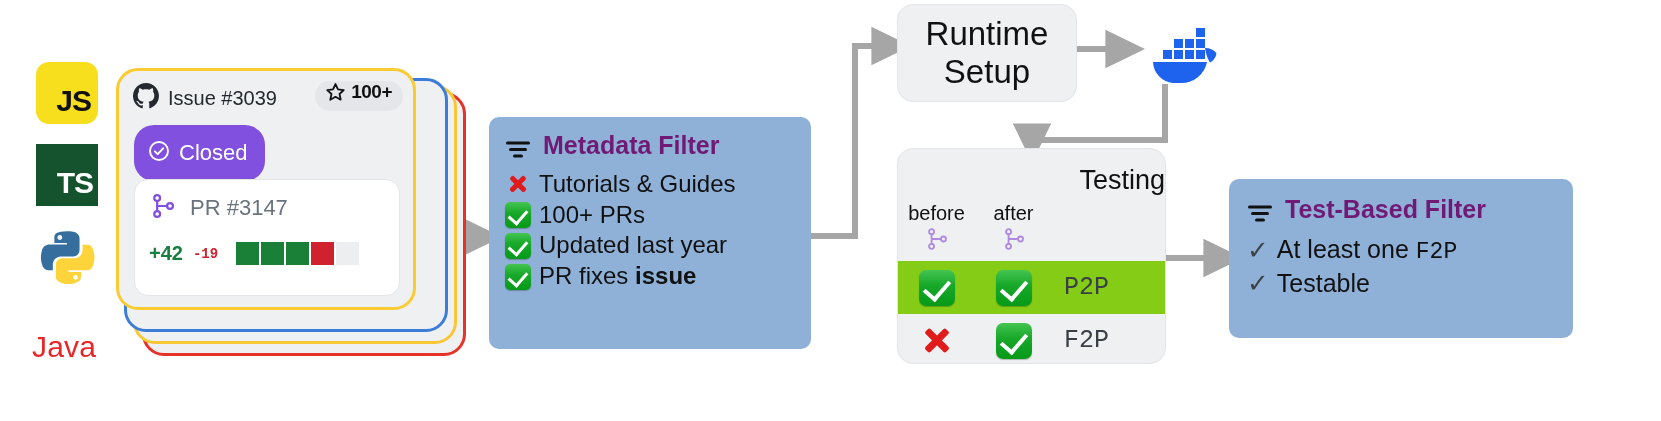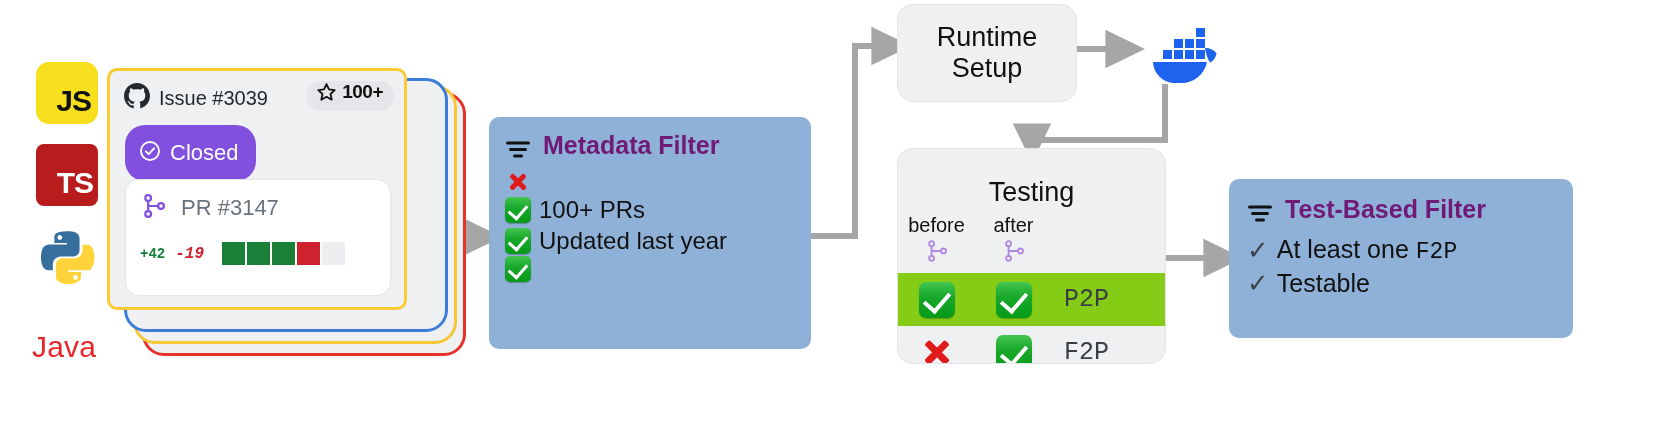--- a/index.html
+++ b/index.html
@@ -8,50 +8,50 @@
     font-family:"Liberation Sans","DejaVu Sans",sans-serif;
     -webkit-font-smoothing:antialiased;
   }
   .abs{position:absolute;}
 
   
   #lang-col{left:36px;top:62px;width:72px;}
   .lang-icon{width:62px;height:62px;margin-bottom:20px;position:relative;}
   .js-icon{background:#f7df1e;border-radius:13px;display:flex;align-items:flex-end;justify-content:flex-end;}
   .js-icon span{font-weight:bold;font-size:30px;color:#111;line-height:1;padding:0 7px 8px 0;letter-spacing:-1px;}
-  .ts-icon{background:#b91c1c;border-radius:8px;display:flex;align-items:flex-end;justify-content:flex-end;text-align:right;}
+  .ts-icon{background:#14532d;border-radius:0;display:flex;align-items:flex-end;justify-content:flex-end;text-align:right;}
   .ts-icon span{font-weight:bold;font-size:30px;color:#fff;line-height:1;padding:0 5px 8px 0;letter-spacing:-1px;}
   .py-icon{display:flex;align-items:center;justify-content:center;}
   #java-label{left:32px;top:330px;color:#e8262a;font-size:30px;letter-spacing:.2px;}
 
   
   .stackcard{border-radius:22px;background:#eef0f2;}
   #card-back-red{left:142px;top:92px;width:318px;height:258px;border:3px solid #e5332a;}
   #card-back-yellow2{left:133px;top:85px;width:318px;height:253px;border:3px solid #f9c735;}
   #card-back-blue{left:124px;top:78px;width:318px;height:248px;border:3px solid #3b7dd8;}
-  #issue-card{left:107px;top:68px;width:300px;height:242px;border:3px solid #fbcb33;
-     background:#eef0f2;border-radius:10px;box-sizing:border-box;padding:0;}
+  #issue-card{left:116px;top:68px;width:300px;height:242px;border:3px solid #fbcb33;
+     background:#eef0f2;border-radius:22px;box-sizing:border-box;padding:0;}
 
   #issue-head{position:absolute;left:14px;top:12px;display:flex;align-items:center;gap:9px;}
   #issue-head .ghlabel{font-size:20px;color:#24292f;}
   #star-badge{position:absolute;right:10px;top:10px;background:#e4e6e9;border-radius:15px;
      height:30px;display:flex;gap:4px;padding:0 11px 0 9px;}
   #star-badge .cnt{font-size:19px;font-weight:bold;color:#111;letter-spacing:-.5px;}
 
   #closed-badge{position:absolute;left:15px;top:54px;background:#8250df;border-radius:20px;
      height:56px;display:flex;align-items:center;gap:8px;padding:0 18px 0 13px;}
   #closed-badge .txt{color:#fff;font-size:22px;}
 
   #pr-box{position:absolute;left:15px;top:108px;right:13px;height:115px;background:#fff;
      border:1px solid #e4e6e9;border-radius:14px;}
   #pr-row1{position:absolute;left:14px;top:12px;display:flex;align-items:center;gap:13px;}
   #pr-row1 .prlabel{font-size:22px;color:#6a737d;}
   #pr-row2{position:absolute;left:14px;top:62px;display:flex;align-items:center;gap:10px;}
-  .plus{color:#157f3d;font-weight:bold;font-size:14px;font-family:Liberation Mono, monospace;}
-  .minus{color:#cf222e;font-weight:bold;font-size:16px;font-family:"Liberation Mono","DejaVu Sans Mono",monospace;font-style:italic;}
+  .plus{color:#157f3d;font-weight:bold;font-size:20px;font-family:Liberation Sans, sans-serif;}
+  .minus{color:#cf222e;font-weight:bold;font-size:14px;font-family:"Liberation Mono","DejaVu Sans Mono",monospace;}
   #diff-squares{display:flex;gap:2px;margin-left:8px;}
   .dsq{width:23px;height:23px;}
 
   
   .bluepanel{background:#8fb1d8;border-radius:10px;}
   .panel-title{display:flex;align-items:center;gap:12px;font-size:25px;font-weight:bold;color:#701a75;}
   .filter-icon{display:inline-block;width:26px;height:20px;}
   .flist{margin-top:9px;}
   .frow{display:flex;align-items:center;gap:8px;font-size:24px;color:#111;line-height:1.28;}
   .frow .lbl{white-space:nowrap;}
@@ -71,23 +71,23 @@
   .xm{width:26px;height:26px;position:relative;flex:0 0 auto;}
   .xm:before,.xm:after{content:"";position:absolute;left:50%;top:12%;width:5px;height:76%;
       background:#e01b1b;border-radius:2px;}
   .xm:before{transform:translateX(-50%) rotate(45deg);}
   .xm:after{transform:translateX(-50%) rotate(-45deg);}
   .tick{font-size:26px;color:#3e4146;font-weight:bold;line-height:1;}
 
   
   .greybox{background:#eef0f2;border:1px solid #e3e5e8;border-radius:16px;}
   #runtime-setup{left:897px;top:4px;width:178px;height:96px;display:flex;align-items:center;
-     justify-content:center;text-align:center;font-size:27px;color:#111;line-height:1.16;}
+     justify-content:center;text-align:center;font-size:33px;color:#111;line-height:1.16;}
   #testing-box{left:897px;top:148px;width:267px;height:214px;overflow:hidden;}
-  #testing-title{text-align:center;font-size:27px;color:#111;padding-top:28px;}
+  #testing-title{text-align:right;font-size:27px;color:#111;padding-top:16px;}
   #testing-cols{display:flex;padding:6px 0 4px 0;}
   .tcol{width:77px;text-align:center;font-size:20px;color:#111;}
   .tcol .branchwrap{margin-top:1px;}
   .trow{display:flex;align-items:center;height:53px;}
   .trow .cell{width:77px;display:flex;align-items:center;justify-content:center;}
   .trow .rlabel{font-family:"Liberation Mono","DejaVu Sans Mono",monospace;font-size:25px;color:#3a3f45;padding-left:12px;}
   #trow-p2p{background:#84cc16;}
   .bigck{width:36px;height:36px;border-radius:7px;}
   .bigck:after{left:10px;top:5px;width:12px;height:21px;border-width:4.4px;}
   .bigxm{width:38px;height:38px;}
@@ -200,31 +200,33 @@
         <rect x="1" y="2.5" width="24" height="3.1" rx="1.5" fill="#111"></rect>
         <rect x="4" y="9.0" width="18" height="3.1" rx="1.5" fill="#111"></rect>
         <rect x="8" y="15.5" width="10" height="3.1" rx="1.5" fill="#111"></rect>
       </svg>
     </span>
     <span>Metadata Filter</span>
   </div>
   <div class="flist">
     <div class="frow">
       <span class="xm"></span>
+      <span class="lbl">Tutorials &amp; Guides</span>
     </div>
     <div class="frow">
       <span class="ck"></span>
       <span class="lbl">100+ PRs</span>
     </div>
     <div class="frow">
       <span class="ck"></span>
       <span class="lbl">Updated last year</span>
     </div>
     <div class="frow">
       <span class="ck"></span>
+      <span class="lbl"><span>PR fixes </span><span class="bold">issue</span></span>
     </div>
   </div>
 </div>
 
 <div class="abs greybox" id="runtime-setup">
   <div>
     <div>Runtime</div>
     <div>Setup</div>
   </div>
 </div>

